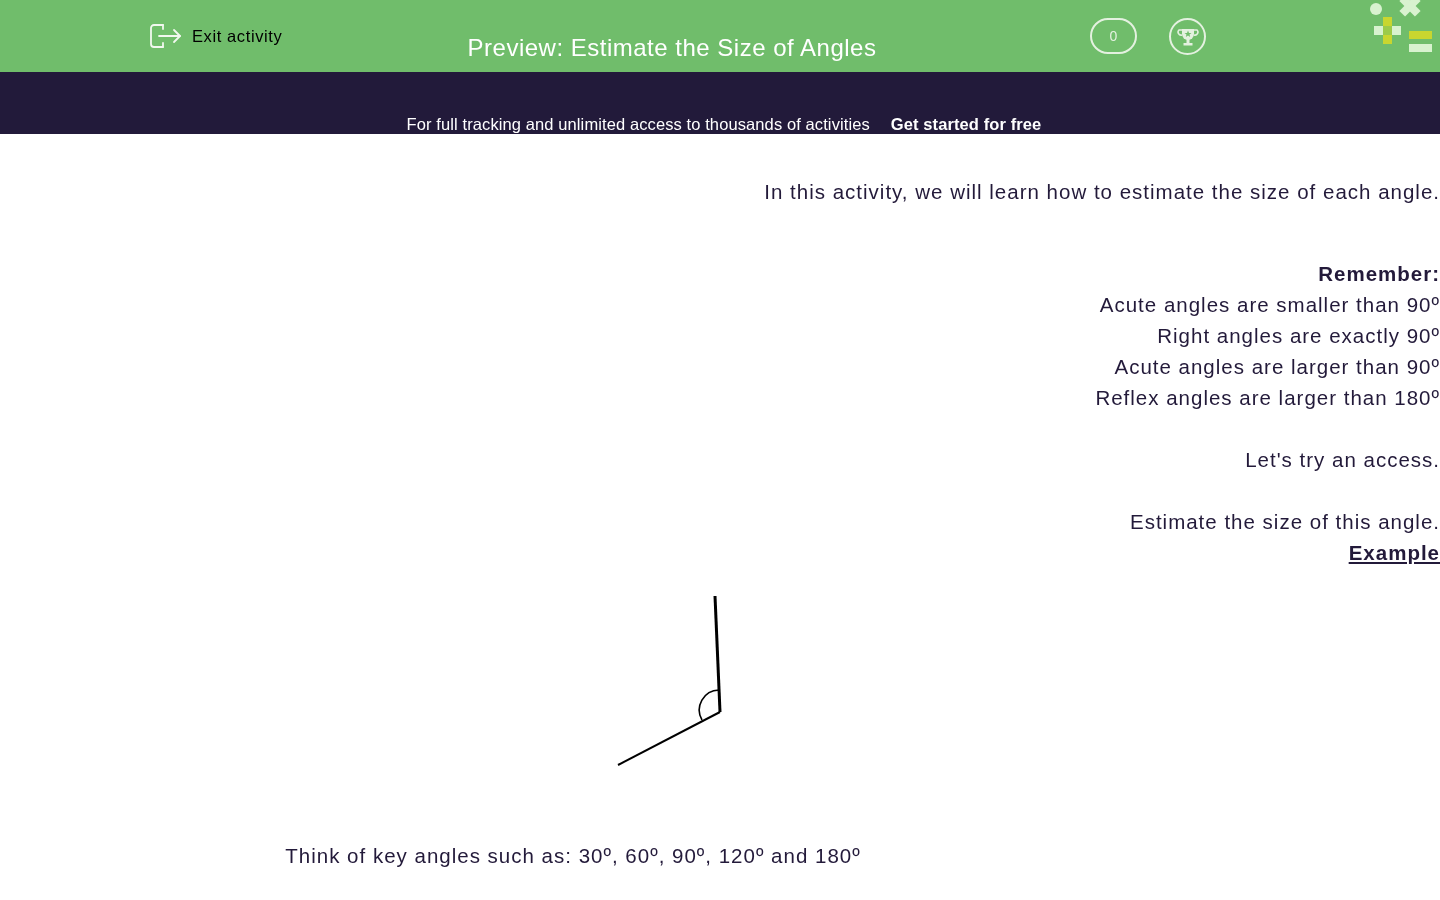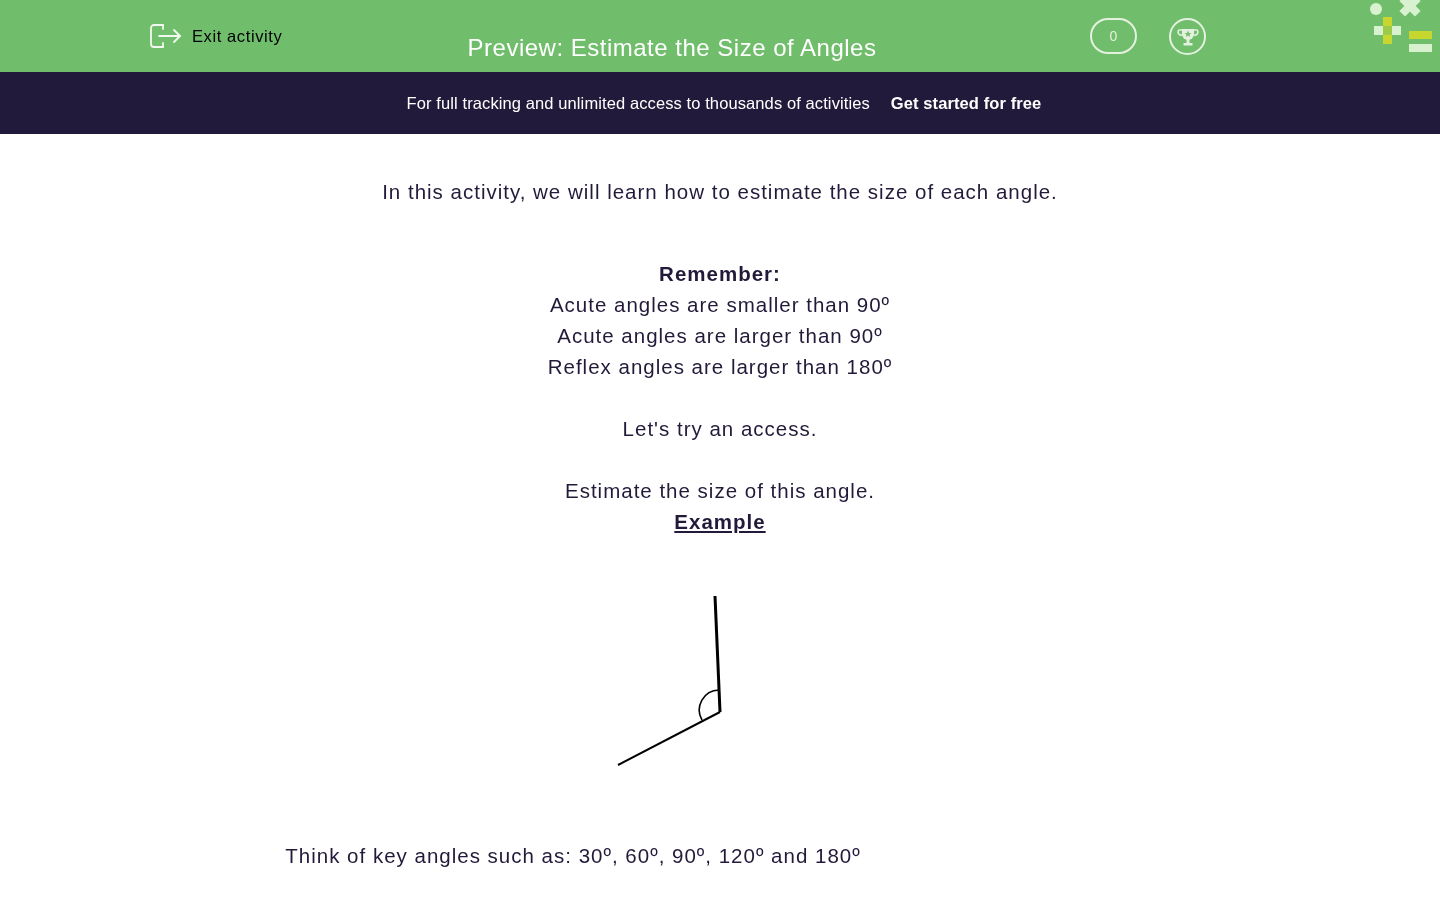--- a/index.html
+++ b/index.html
@@ -8,25 +8,25 @@
 
   .topbar { position: absolute; left: 0; top: 0; width: 1440px; height: 72px; background: #70bd6b; }
   .exit-btn { position: absolute; left: 149px; top: 20px; height: 32px; display: flex; align-items: center; cursor: pointer; color: #f1f8ef; }
   .exit-btn svg { width: 34px; height: 30px; }
   .exit-label { margin-left: 9px; font-size: 16.5px; letter-spacing: 0.6px; color: #000000; }
   .page-title { position: absolute; left: 0; width: 1344px; top: 22px; text-align: center; font-size: 24px; letter-spacing: 0.5px; color: #ffffff; font-weight: 500; margin-top: 12px; }
   .score-pill { position: absolute; left: 1090px; top: 18px; width: 47px; height: 36px; border: 2px solid #e4f1e0; border-radius: 18px; display: flex; align-items: center; justify-content: center; color: #e4f1e0; font-size: 14px; }
   .trophy-btn { position: absolute; left: 1169px; top: 18px; width: 37px; height: 37px; border: 2px solid #e4f1e0; border-radius: 50%; display: flex; align-items: center; justify-content: center; }
   .logo { position: absolute; left: 1368px; top: 0; width: 72px; height: 56px; }
 
-  .banner { position: absolute; left: 0; top: 72px; width: 1440px; height: 62px; background: #221a3a; display: flex; align-items: center; justify-content: center; color: #ffffff; font-size: 16.5px; letter-spacing: 0.1px; padding-left: 8px; }
+  .banner { position: absolute; left: 0; top: 72px; width: 1440px; height: 62px; background: #221a3a; display: flex; align-items: flex-end; justify-content: center; color: #ffffff; font-size: 16.5px; letter-spacing: 0.1px; padding-left: 8px; }
   .banner .cta { font-weight: bold; margin-left: 21px; cursor: pointer; }
 
   .content { position: absolute; left: 0; top: 176px; width: 1440px; text-align: center; color: #231a3a; font-size: 20.5px; letter-spacing: 1px; }
-  .line { height: 31px; line-height: 31px; }
+  .line { height: 31px; line-height: 31px; text-align: right; }
   .gap { height: 31px; }
   .bold { font-weight: bold; margin-top: 20px; }
   .u { font-weight: bold; text-decoration: underline; }
 
   .angle { position: absolute; left: 600px; top: 580px; width: 140px; height: 200px; }
   .hint { position: absolute; left: 0; top: 840px; width: 1146px; text-align: center; font-size: 20.5px; letter-spacing: 1px; color: #231a3a; line-height: 31px; }
 </style>
 </head>
 <body>
 
@@ -76,20 +76,21 @@
 <div class="banner">
   <span>For full tracking and unlimited access to thousands of activities</span>
   <span class="cta">Get started for free</span>
 </div>
 
 <div class="content">
   <div class="line">In this activity, we will learn how to estimate the size of each angle.</div>
   <div class="gap"></div>
   <div class="line bold">Remember:</div>
   <div class="line">Acute angles are smaller than 90º</div>
+  <div class="line">Right angles are exactly 90º</div>
   <div class="line">Acute angles are larger than 90º</div>
   <div class="line">Reflex angles are larger than 180º</div>
   <div class="gap"></div>
   <div class="line">Let's try an access.</div>
   <div class="gap"></div>
   <div class="line">Estimate the size of this angle.</div>
   <div class="line u">Example</div>
 </div>
 
 <svg class="angle" viewBox="600 580 140 200">

